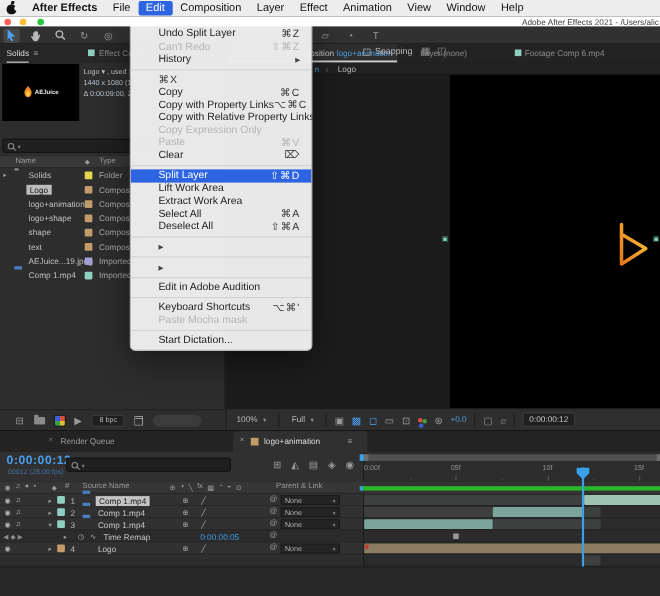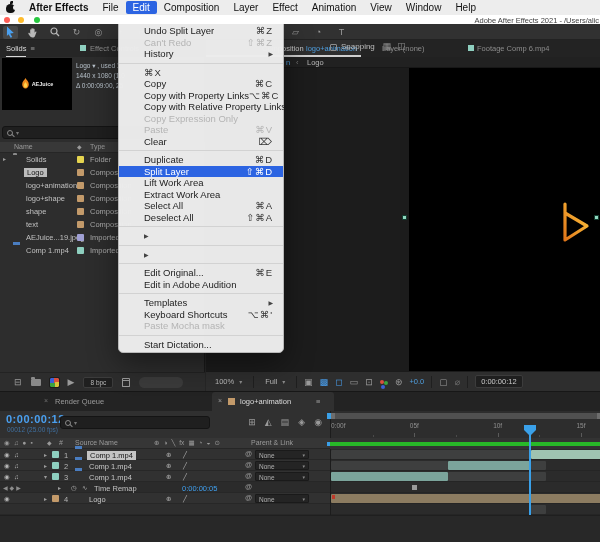--- a/index.html
+++ b/index.html
@@ -561,24 +561,20 @@
       </div>
       <div class="mi dis">
         <span class="ml">Paste</span>
         <span class="msc">⌘V</span>
       </div>
       <div class="mi">
         <span class="ml">Clear</span>
         <span class="msc">⌦</span>
       </div>
       <div class="msep"></div>
-      <div class="mi">
-        <span class="ml">Duplicate</span>
-        <span class="msc">⌘D</span>
-      </div>
       <div class="mi hl">
         <span class="ml">Split Layer</span>
         <span class="msc">⇧⌘D</span>
       </div>
       <div class="mi">
         <span class="ml">Lift Work Area</span>
       </div>
       <div class="mi">
         <span class="ml">Extract Work Area</span>
       </div>
@@ -593,31 +589,23 @@
       <div class="msep"></div>
       <div class="mi">
         <span class="marr">▶</span>
       </div>
       <div class="msep"></div>
       <div class="mi">
         <span class="marr">▶</span>
       </div>
       <div class="msep"></div>
       <div class="mi">
-        <span class="ml">Edit Original...</span>
-        <span class="msc">⌘E</span>
-      </div>
-      <div class="mi">
         <span class="ml">Edit in Adobe Audition</span>
       </div>
       <div class="msep"></div>
-      <div class="mi">
-        <span class="ml">Templates</span>
-        <span class="marr">▶</span>
-      </div>
       <div class="mi">
         <span class="ml">Keyboard Shortcuts</span>
         <span class="msc">⌥⌘'</span>
       </div>
       <div class="mi dis">
         <span class="ml">Paste Mocha mask</span>
       </div>
       <div class="msep"></div>
       <div class="mi">
         <span class="ml">Start Dictation...</span>

